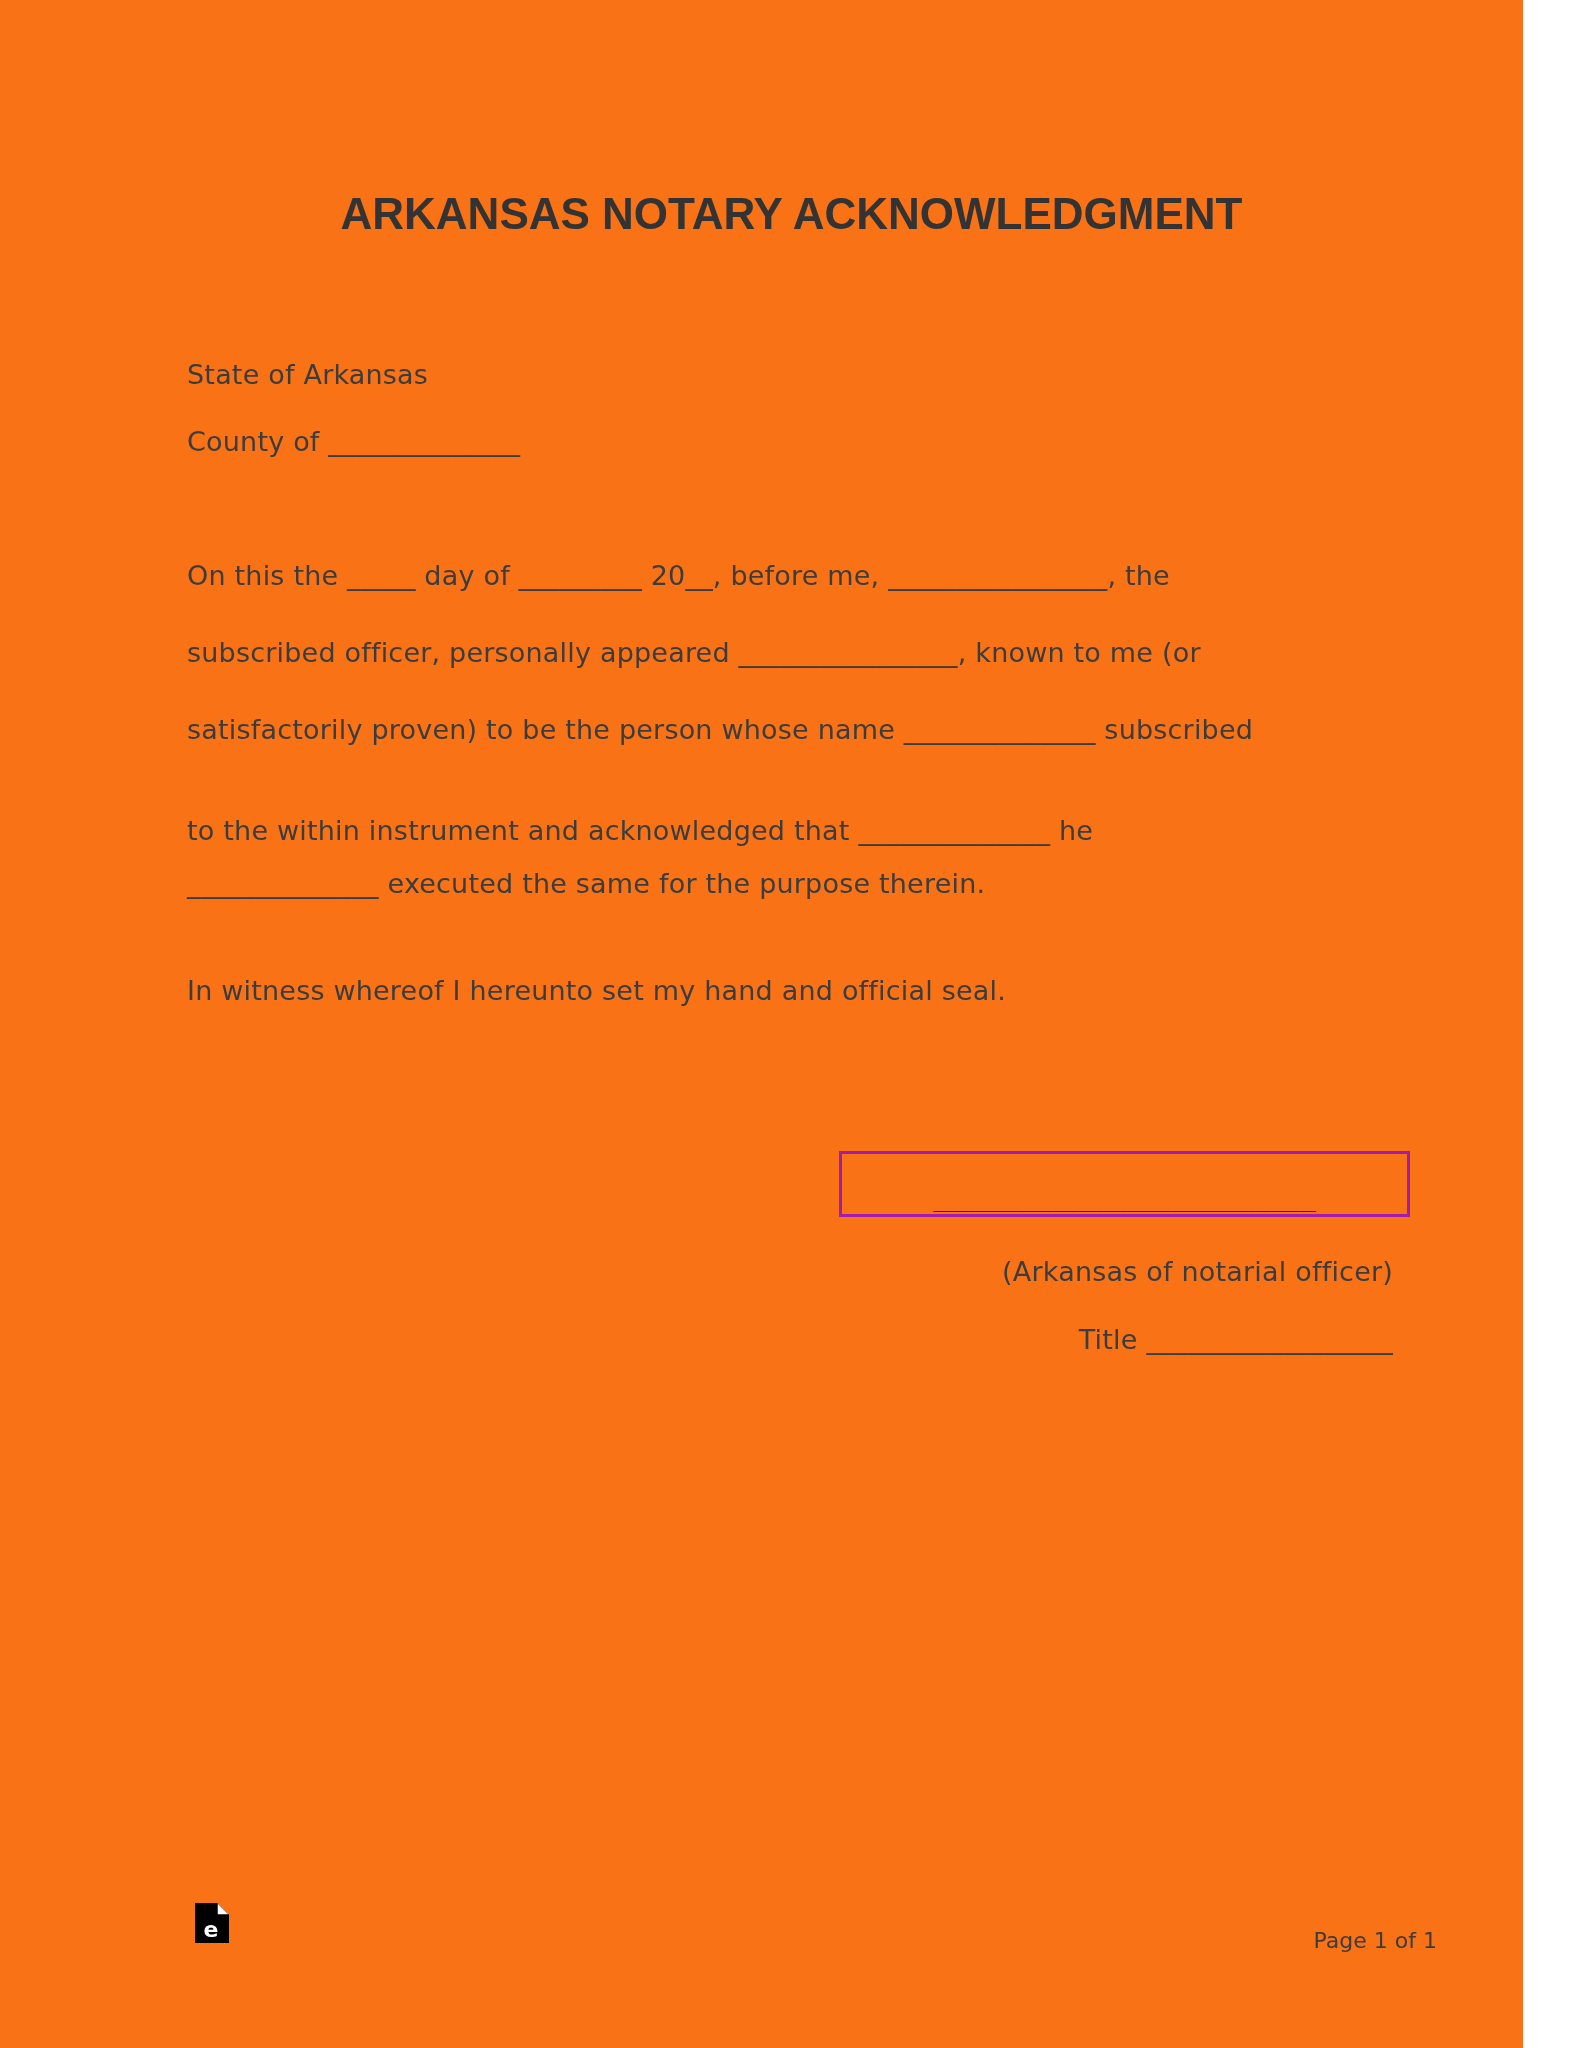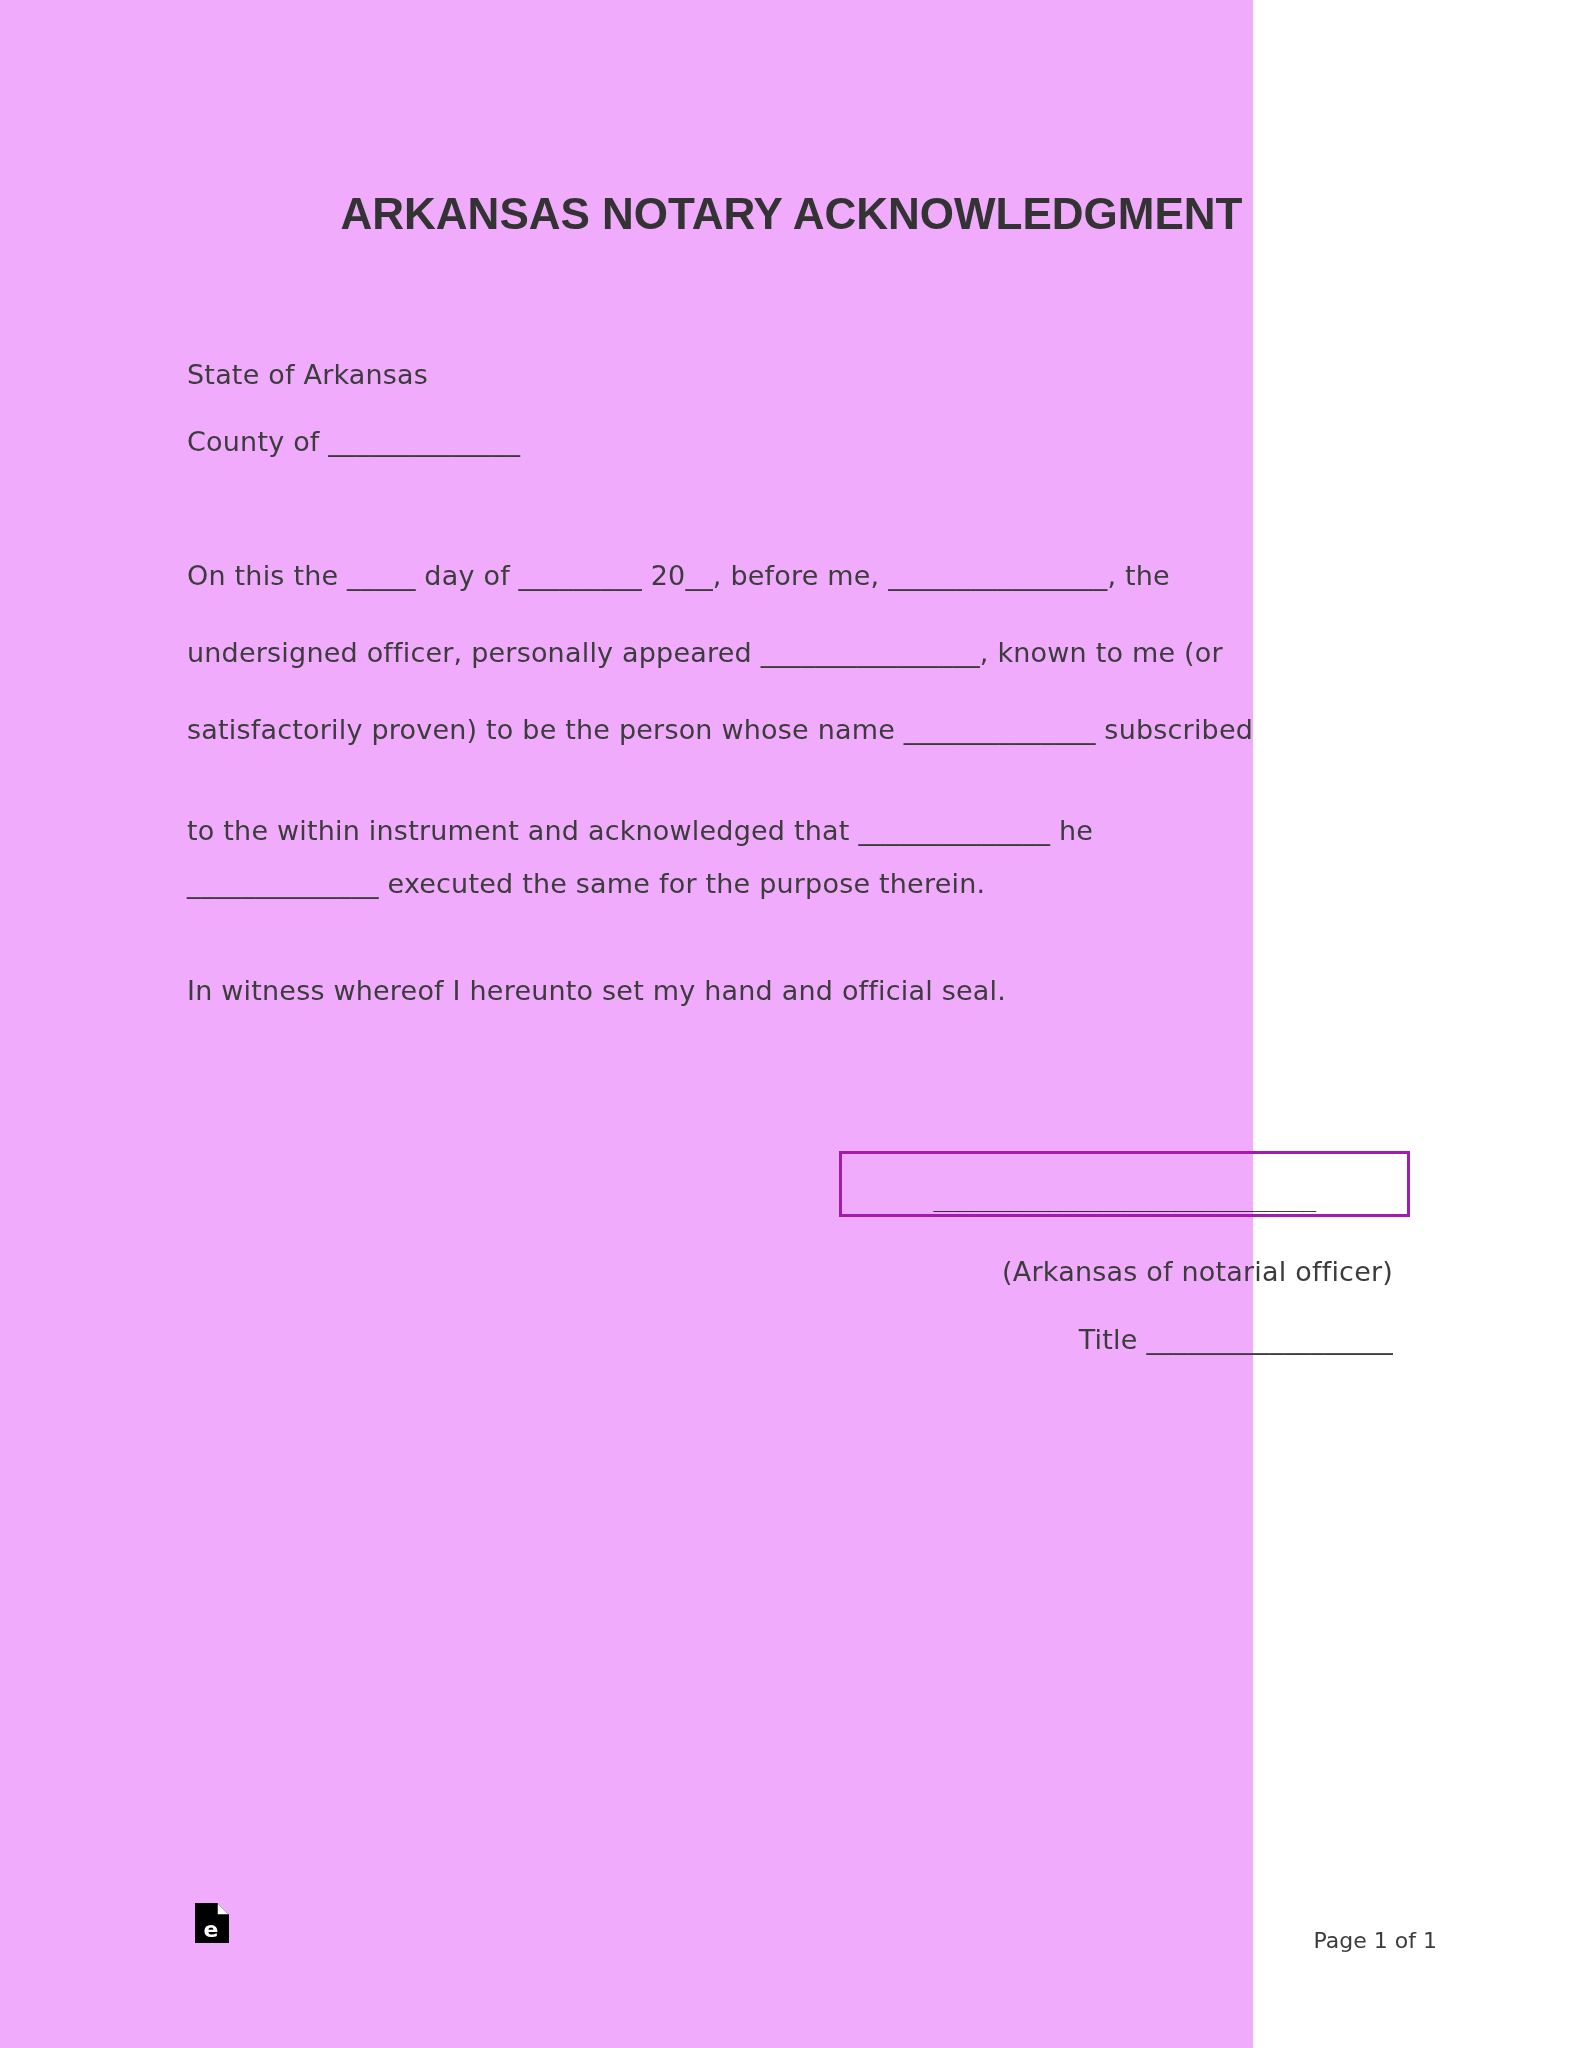--- a/index.html
+++ b/index.html
@@ -1,17 +1,17 @@
 <!DOCTYPE html>
 <html><head>
 <meta charset="utf-8">
 <style>
   html, body { margin: 0; padding: 0; background: #ffffff; }
   body { width: 1583px; height: 2048px; position: relative; overflow: hidden; }
-  .page { position: absolute; left: 0; top: 0; width: 1253px; height: 2048px; background: #f0abfc; }
+  .page { position: absolute; left: 0; top: 0; width: 1523px; height: 2048px; background: #f97316; }
   .title {
     position: absolute; left: 0; width: 1583px; top: 188px;
     text-align: center; font-family: "Liberation Sans", sans-serif;
     font-weight: bold; font-size: 44px; color: #333333; letter-spacing: 0px;
     white-space: nowrap; line-height: 52px;
   }
   .line {
     position: absolute; font-family: "DejaVu Sans", sans-serif;
     font-size: 27px; color: #3c3c3c; white-space: nowrap; line-height: 34px;
     letter-spacing: 0.2px;
@@ -38,21 +38,21 @@
 <body>
 
 <div class="page">
 
   <div class="title">ARKANSAS NOTARY ACKNOWLEDGMENT</div>
 
   <div class="line body-line" style="top:358px;">State of Arkansas</div>
   <div class="line body-line" style="top:425px;">County of ______________</div>
 
   <div class="line body-line" style="top:559px; width:1180px;">On this the _____ day of _________ 20__, before me, ________________, the</div>
-  <div class="line body-line" style="top:636px; width:1180px;">undersigned officer, personally appeared ________________, known to me (or</div>
+  <div class="line body-line" style="top:636px; width:1180px;">subscribed officer, personally appeared ________________, known to me (or</div>
   <div class="line body-line" style="top:713px; width:1205px;">satisfactorily proven) to be the person whose name ______________ subscribed</div>
   <div class="line body-line" style="top:814px;">to the within instrument and acknowledged that ______________ he</div>
   <div class="line body-line" style="top:867px;">______________ executed the same for the purpose therein.</div>
 
   <div class="line body-line" style="top:974px;">In witness whereof I hereunto set my hand and official seal.</div>
 
 
   <div class="sig-box">
     <div class="sig-line">______________________________</div>
   </div>

